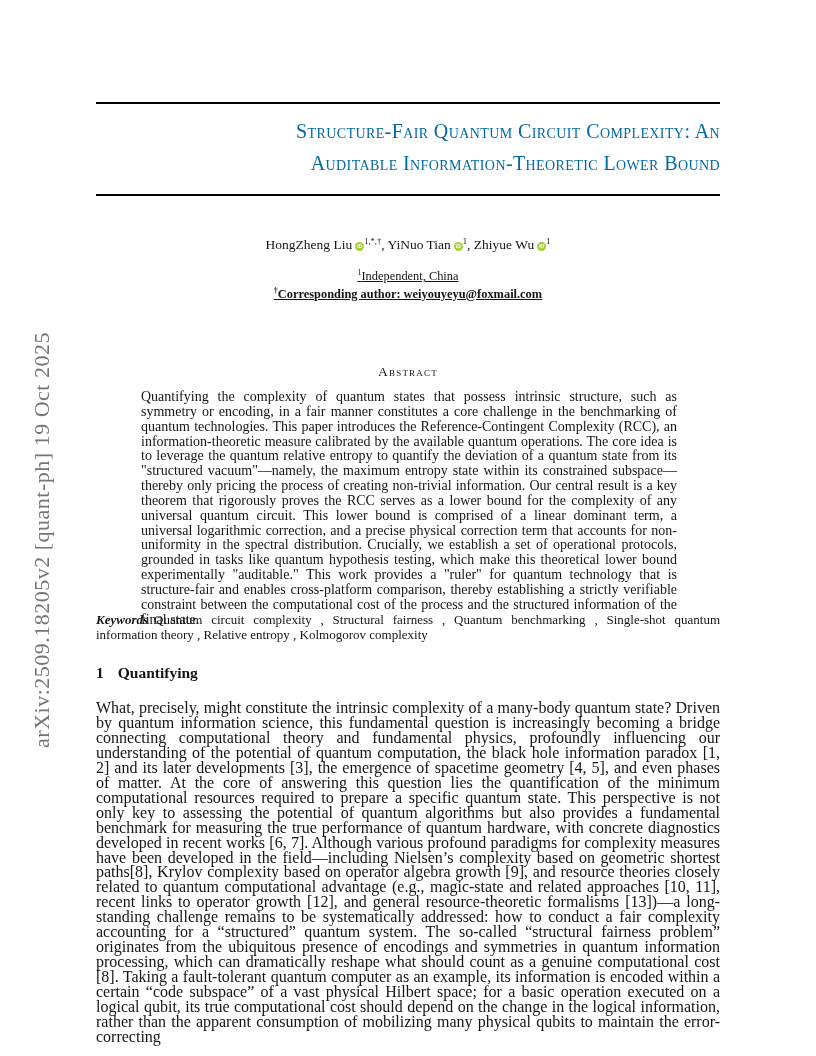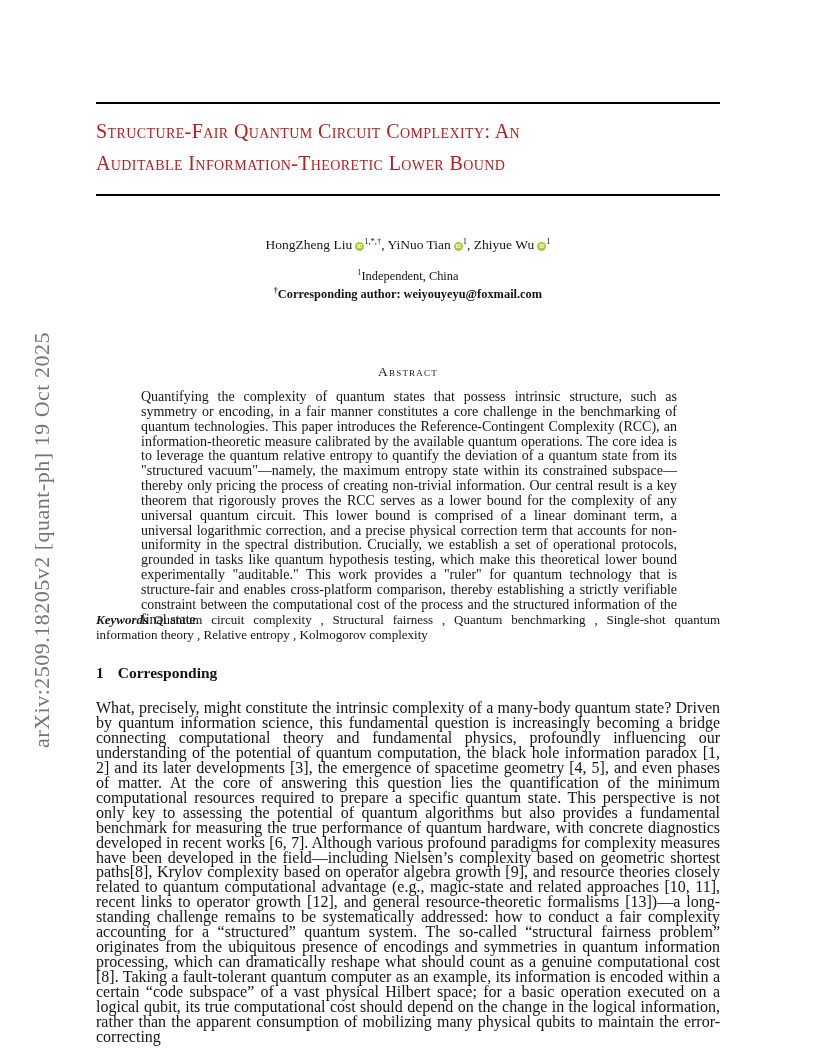--- a/index.html
+++ b/index.html
@@ -16,40 +16,40 @@
     transform:rotate(-90deg);
     text-align:center;font-size:22px;color:#757575;
     letter-spacing:0.5px;white-space:nowrap;
   }
 
   .rule{left:96px;width:624px;border-top:2.3px solid #000;}
   .rule-top{top:102px;}
   .rule-mid{top:194px;}
 
   .title-block{
-    left:96px;top:115px;width:624px;text-align:left;
+    left:96px;top:115px;width:624px;text-align:right;
     font-variant:small-caps;font-size:20px;line-height:32px;
-    letter-spacing:0.4px;color:#b91c1c;
+    letter-spacing:0.4px;color:#0369a1;
   }
 
   .authors-line{
     left:96px;top:235px;width:624px;text-align:center;
     font-size:13.5px;color:#141414;
   }
   .authors-line sup{font-size:8.5px;}
   .orcid{
     display:inline-block;width:9px;height:9px;border-radius:50%;
     color:#fff;font-size:5px;line-height:9px;text-align:center;
     font-family:"Liberation Sans", sans-serif;font-weight:bold;
     margin-left:3px;vertical-align:1px;
   }
 
   .notes-block{
     left:96px;top:266px;width:624px;text-align:center;
-    font-size:12.4px;line-height:14.5px;
+    font-size:12.4px;line-height:14.5px;text-decoration:underline;
   }
   .notes-block sup{font-size:8px;}
   .note-corresponding{font-weight:bold;}
 
   .abstract-heading{
     left:96px;top:364px;width:624px;text-align:center;
     font-variant:small-caps;font-weight:normal;font-size:13.5px;
     letter-spacing:1.2px;
   }
   .abstract-body{
@@ -99,15 +99,15 @@
 </div>
 
 <div class="abs abstract-heading">Abstract</div>
 <div class="abs abstract-body">Quantifying the complexity of quantum states that possess intrinsic structure, such as symmetry or encoding, in a fair manner constitutes a core challenge in the benchmarking of quantum technologies. This paper introduces the Reference-Contingent Complexity (RCC), an information-theoretic measure calibrated by the available quantum operations. The core idea is to leverage the quantum relative entropy to quantify the deviation of a quantum state from its "structured vacuum"—namely, the maximum entropy state within its constrained subspace—thereby only pricing the process of creating non-trivial information. Our central result is a key theorem that rigorously proves the RCC serves as a lower bound for the complexity of any universal quantum circuit. This lower bound is comprised of a linear dominant term, a universal logarithmic correction, and a precise physical correction term that accounts for non-uniformity in the spectral distribution. Crucially, we establish a set of operational protocols, grounded in tasks like quantum hypothesis testing, which make this theoretical lower bound experimentally "auditable." This work provides a "ruler" for quantum technology that is structure-fair and enables cross-platform comparison, thereby establishing a strictly verifiable constraint between the computational cost of the process and the structured information of the final state.</div>
 
 <div class="abs keywords">
   <span class="kw-label">Keywords</span><span>Quantum circuit complexity , Structural fairness , Quantum benchmarking , Single-shot quantum information theory , Relative entropy , Kolmogorov complexity</span>
 </div>
 
 <div class="abs section-heading">
-  <span class="sec-num">1</span><span>Corresponding</span>
+  <span class="sec-num">1</span><span>Quantifying</span>
 </div>
 <div class="abs intro-body">What, precisely, might constitute the intrinsic complexity of a many-body quantum state?  Driven by quantum information science, this fundamental question is increasingly becoming a bridge connecting computational theory and fundamental physics, profoundly influencing our understanding of the potential of quantum computation, the black hole information paradox [1, 2] and its later developments [3], the emergence of spacetime geometry [4, 5], and even phases of matter.  At the core of answering this question lies the quantification of the minimum computational resources required to prepare a specific quantum state.  This perspective is not only key to assessing the potential of quantum algorithms but also provides a fundamental benchmark for measuring the true performance of quantum hardware, with concrete diagnostics developed in recent works [6, 7].  Although various profound paradigms for complexity measures have been developed in the field—including Nielsen’s complexity based on geometric shortest paths[8], Krylov complexity based on operator algebra growth [9], and resource theories closely related to quantum computational advantage (e.g., magic-state and related approaches [10, 11], recent links to operator growth [12], and general resource-theoretic formalisms [13])—a long-standing challenge remains to be systematically addressed: how to conduct a fair complexity accounting for a “structured” quantum system. The so-called “structural fairness problem” originates from the ubiquitous presence of encodings and symmetries in quantum information processing, which can dramatically reshape what should count as a genuine computational cost [8]. Taking a fault-tolerant quantum computer as an example, its information is encoded within a certain “code subspace” of a vast physical Hilbert space; for a basic operation executed on a logical qubit, its true computational cost should depend on the change in the logical information, rather than the apparent consumption of mobilizing many physical qubits to maintain the error-correcting</div>
 
 </body></html>

